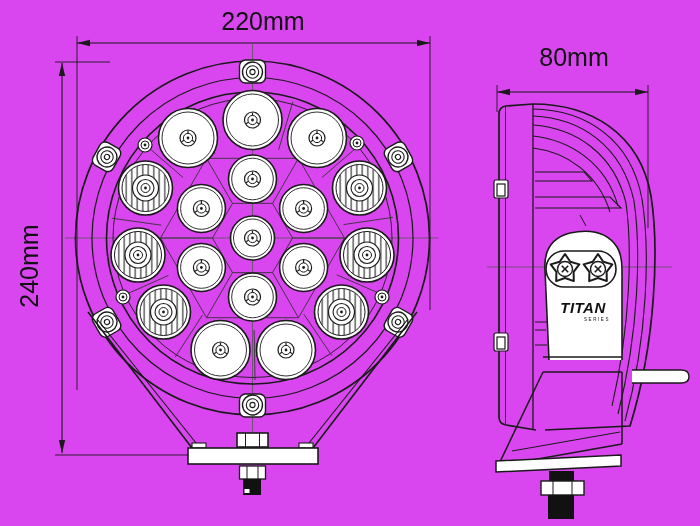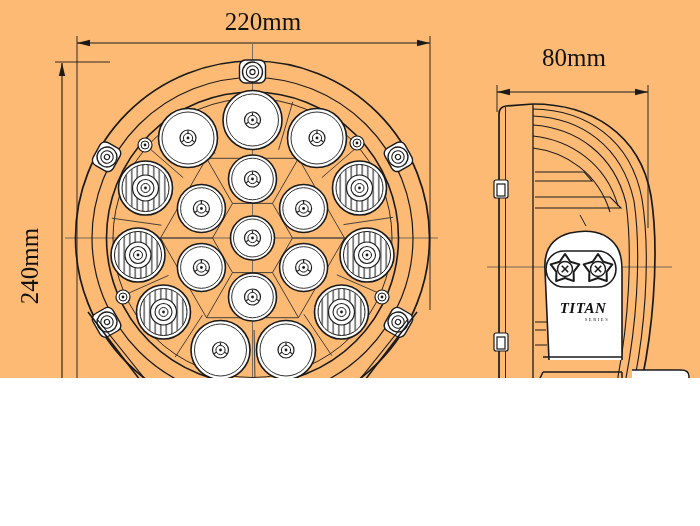--- a/index.html
+++ b/index.html
@@ -1,17 +1,17 @@
 <!DOCTYPE html>
 <html><head>
 <meta charset="utf-8">
 <style>
   html,body{margin:0;padding:0;background:#fff;}
-  .stage{width:700px;height:378px;background:#fdba74;position:relative;overflow:hidden;
-         font-family:Liberation Serif, serif;}
+  .stage{width:700px;height:526px;background:#d946ef;position:relative;overflow:hidden;
+         font-family:Liberation Sans, sans-serif;}
   svg{display:block}
   text{fill:#111;}
   .dimtxt{font-size:25px;letter-spacing:0px;}
   .logo{font-size:15px;font-weight:bold;font-style:italic;letter-spacing:0.5px;}
   .logosub{font-size:4.5px;letter-spacing:1.6px;}
 </style>
 </head>
 <body>
 
 <div class="stage">

